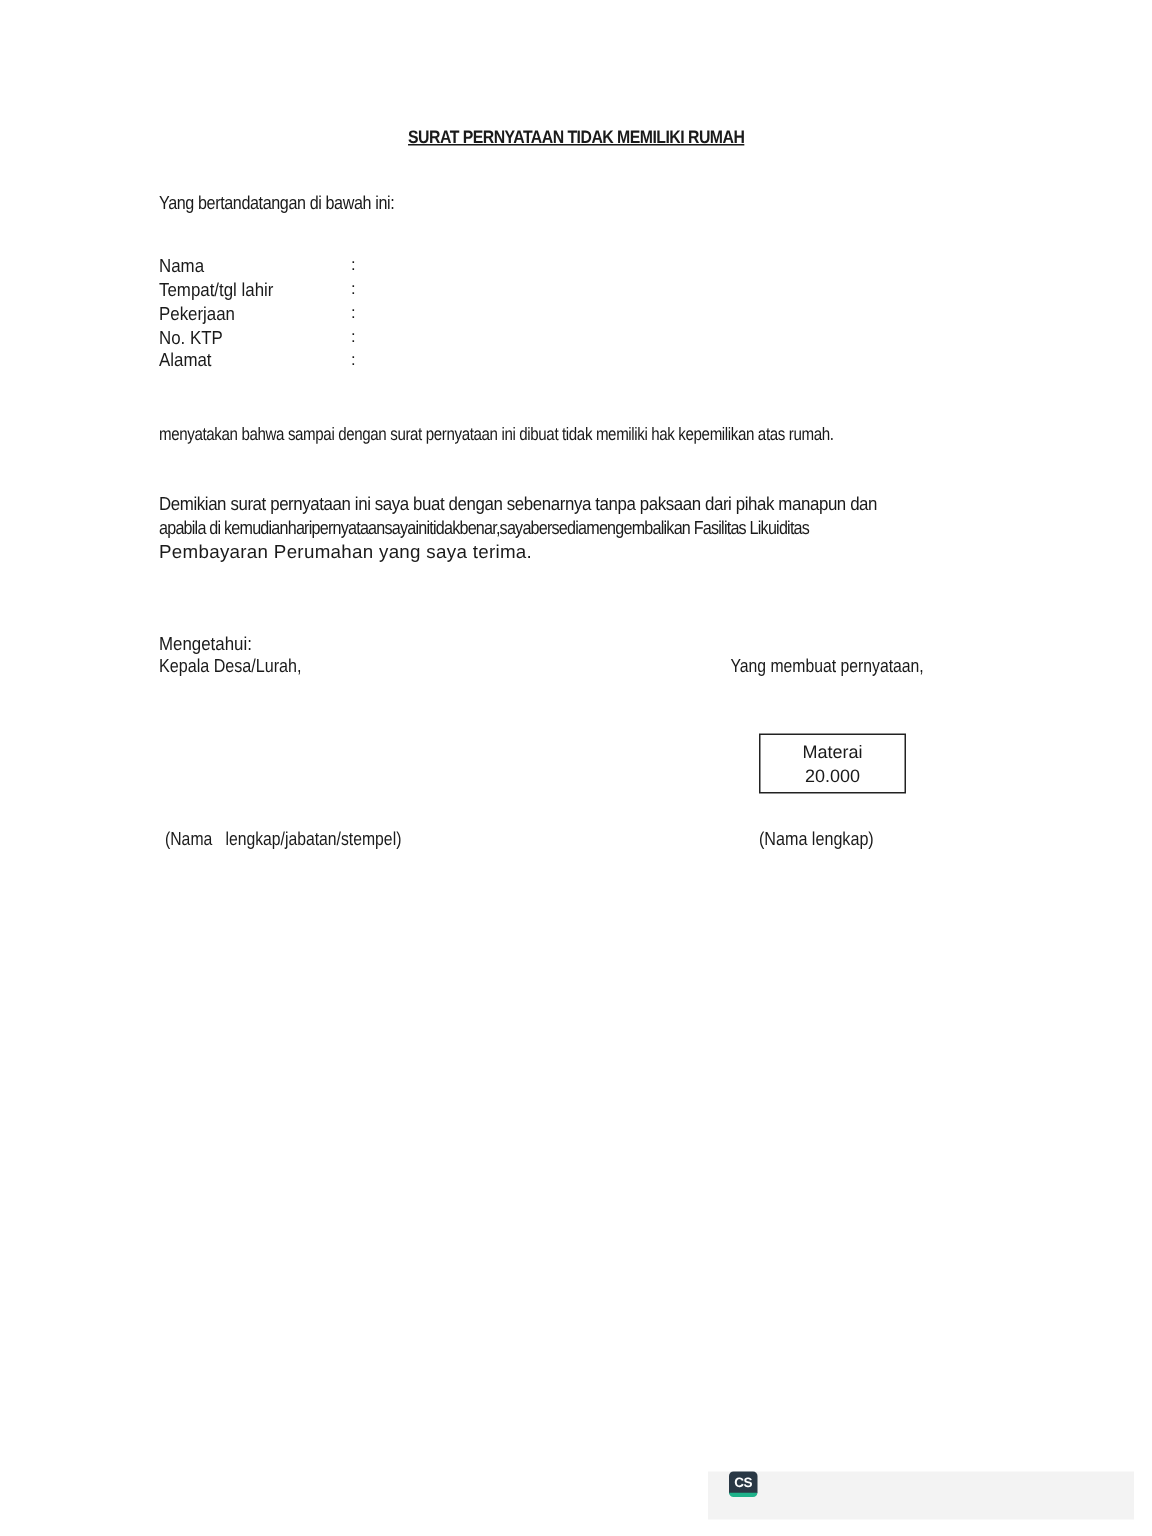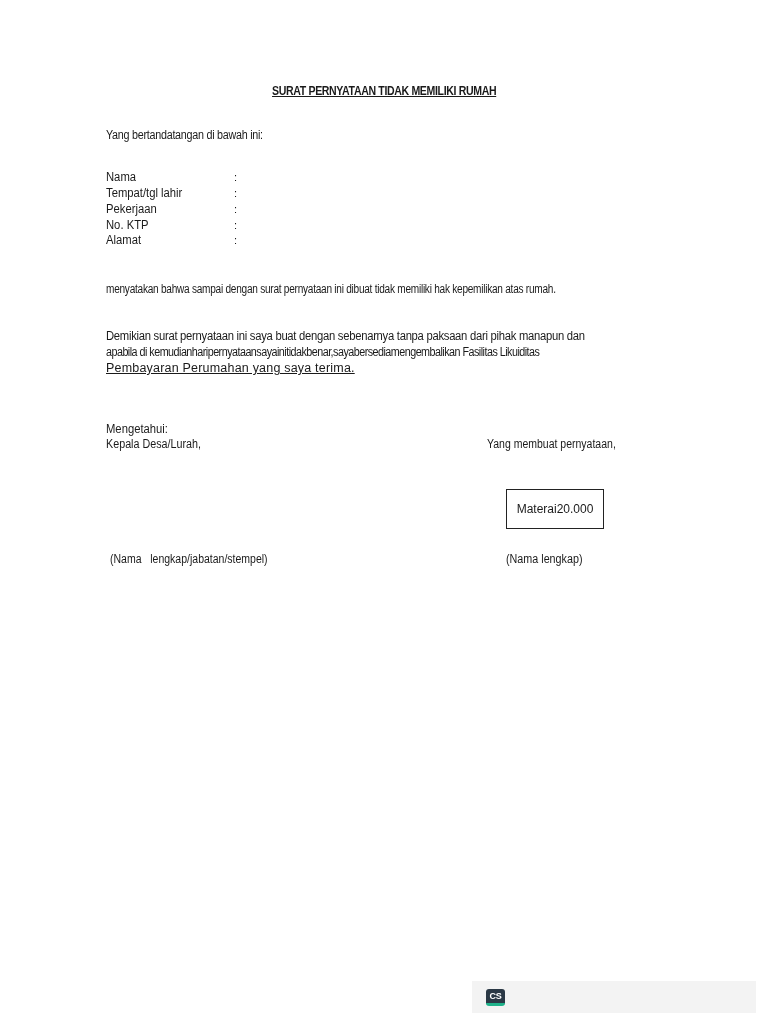--- a/index.html
+++ b/index.html
@@ -41,44 +41,44 @@
     .closing {
       left: 106px; top: 312px;
       width: 600px;
       font-size: 12.5px;
       line-height: 16px;
       margin-top: 16px;
     }
     .closing .line { white-space: nowrap; display: block; }
     .closing .l1 { transform: scaleX(0.9); transform-origin: 0 0; letter-spacing: -0.3px; }
     .closing .l2 { transform: scaleX(0.86); transform-origin: 0 0; letter-spacing: -0.6px; }
-    .closing .l3 { letter-spacing: 0.2px; text-decoration: underline; }
+    .closing .l3 { letter-spacing: 0.2px; }
     .sig-left-1 { left: 106px; top: 422px; font-size: 12.5px; transform: scaleX(0.9); transform-origin: 0 0; white-space: nowrap; }
     .sig-left-2 { left: 106px; top: 437px; font-size: 12.5px; transform: scaleX(0.86); transform-origin: 0 0; white-space: nowrap; }
     .sig-right { left: 487px; top: 437px; font-size: 12.5px; transform: scaleX(0.84); transform-origin: 0 0; white-space: nowrap; }
     .materai {
       left: 506px; top: 489px;
       width: 98px; height: 40px;
       border: 1px solid #222;
       box-sizing: border-box;
       display: flex;
-      flex-direction: row;
+      flex-direction: column;
       align-items: center;
       justify-content: center;
       font-size: 12px;
       line-height: 16px;
     }
     .name-left { left: 110px; top: 552px; font-size: 12.5px; transform: scaleX(0.84); transform-origin: 0 0; white-space: pre; }
     .name-right { left: 506px; top: 552px; font-size: 12.5px; transform: scaleX(0.86); transform-origin: 0 0; white-space: nowrap; }
     .badge {
       left: 472px; top: 981px;
       width: 284px; height: 32px;
       background: #f3f3f3;
       display: flex;
-      align-items: center;
+      align-items: flex-start;
       padding-left: 14px;
       box-sizing: border-box;
     }
     .cs-logo {
       width: 19px; height: 17px;
       background: #2a3845;
       border-radius: 3px;
       border-bottom: 3px solid #1fb28a;
       box-sizing: border-box;
       color: #ffffff;

